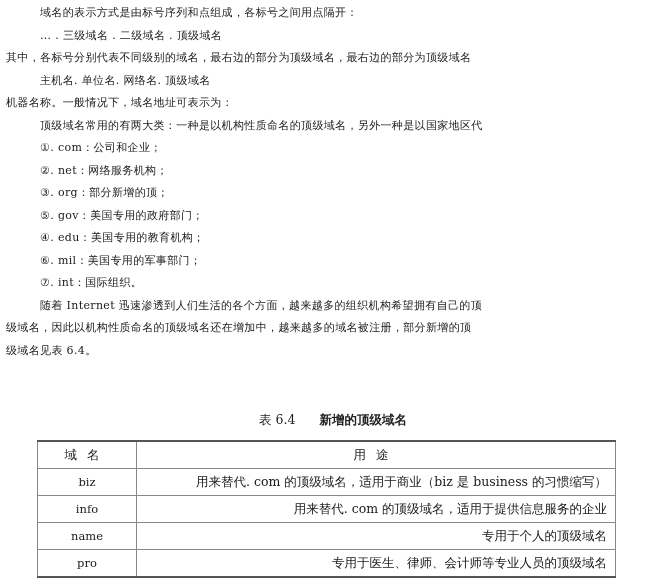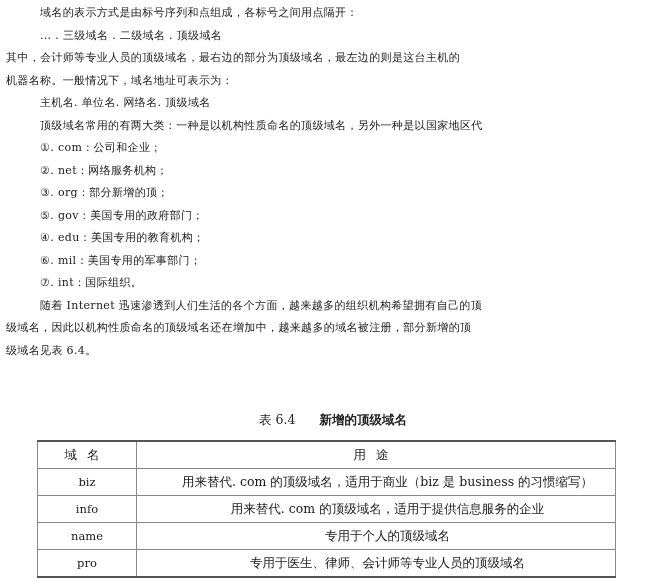--- a/index.html
+++ b/index.html
@@ -25,31 +25,31 @@
       border-collapse: collapse; font-size: 12.5px;
       border-top: 2px solid #555; border-bottom: 2px solid #555;
       border-left: 1.5px solid #555; border-right: 1.5px solid #555;
     }
     table.t th, table.t td {
       border: 1px solid #888; height: 26px; padding: 0 8px; font-weight: normal;
       white-space: nowrap;
     }
     table.t th { text-align: center; letter-spacing: 10px; }
     table.t td.c1 { text-align: center; width: 82px; font-size: 11.5px; }
-    table.t td.c2 { text-align: center; padding-left: 31px; }
+    table.t td.c2 { text-align: right; padding-left: 31px; }
   </style>
 </head>
 <body>
 
 <div class="page">
   <p class="p indent">域名的表示方式是由标号序列和点组成，各标号之间用点隔开：</p>
   <p class="p indent">… . 三级域名 . 二级域名 . 顶级域名</p>
-  <p class="p">其中，会计师等专业人员的顶级域名，最右边的部分为顶级域名，最左边的则是这台主机的</p>
+  <p class="p">其中，各标号分别代表不同级别的域名，最右边的部分为顶级域名，最右边的部分为顶级域名</p>
+  <p class="p indent">主机名. 单位名. 网络名. 顶级域名</p>
   <p class="p">机器名称。一般情况下，域名地址可表示为：</p>
-  <p class="p indent">主机名. 单位名. 网络名. 顶级域名</p>
   <p class="p indent">顶级域名常用的有两大类：一种是以机构性质命名的顶级域名，另外一种是以国家地区代</p>
 
   <div>
     <p class="p indent">①. com：公司和企业；</p>
     <p class="p indent">②. net：网络服务机构；</p>
     <p class="p indent">③. org：部分新增的顶；</p>
     <p class="p indent">⑤. gov：美国专用的政府部门；</p>
     <p class="p indent">④. edu：美国专用的教育机构；</p>
     <p class="p indent">⑥. mil：美国专用的军事部门；</p>
     <p class="p indent">⑦. int：国际组织。</p>

